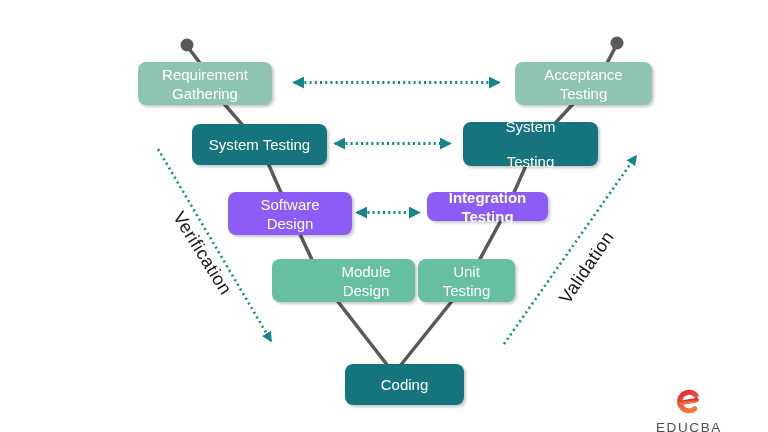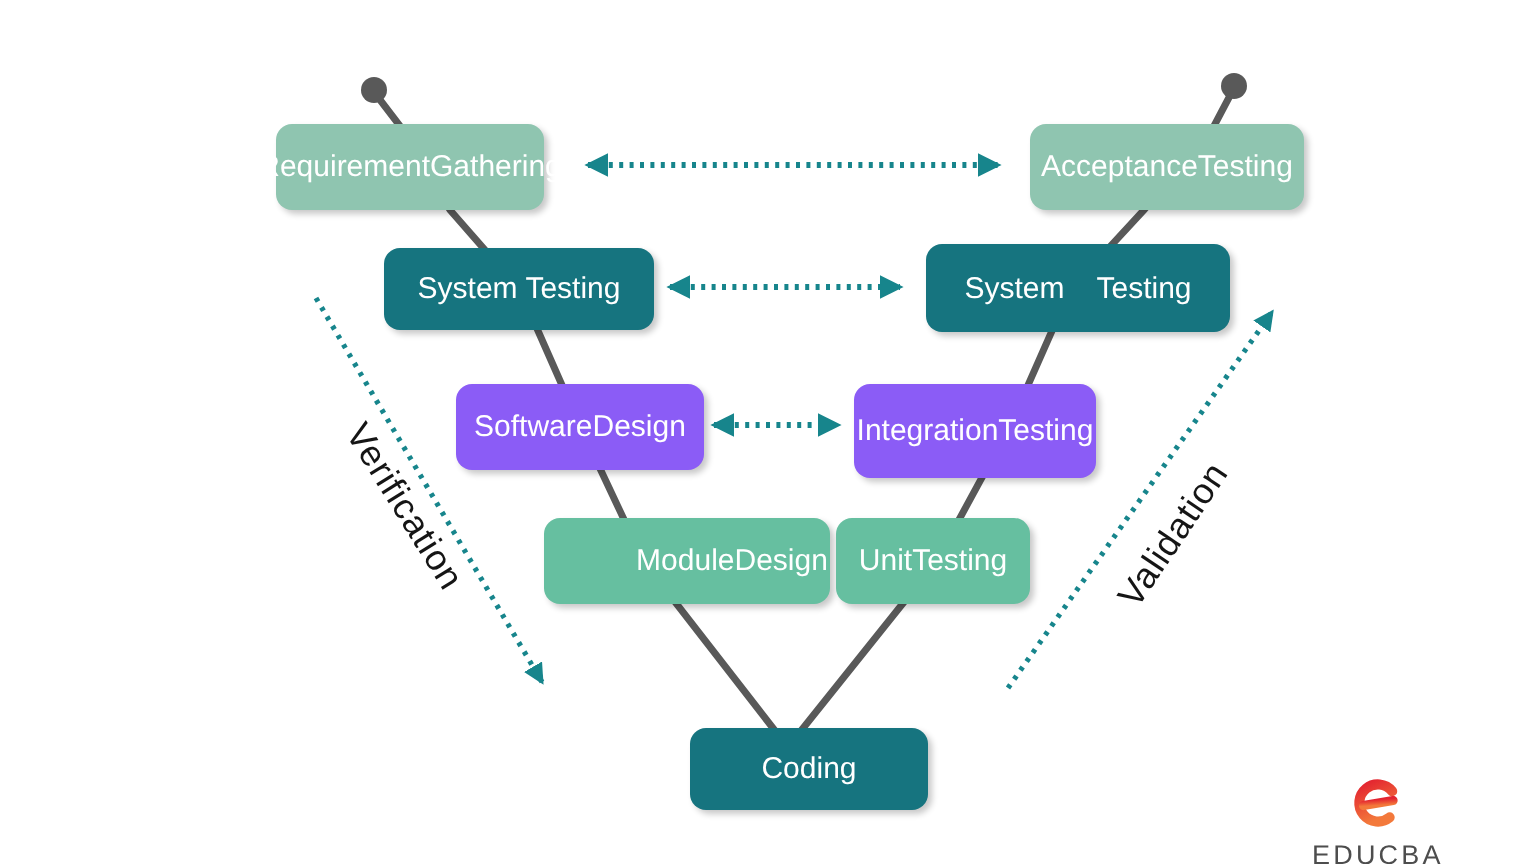--- a/index.html
+++ b/index.html
@@ -22,40 +22,40 @@
     z-index: 1;
   }
   .vbox {
     position: absolute;
     z-index: 2;
     border-radius: 8px;
     color: #ffffff;
     font-size: 15px;
     line-height: 19px;
     display: flex;
-    flex-direction: row;
+    flex-direction: column;
     align-items: center;
     justify-content: center;
     text-align: center;
     box-shadow: 2px 2px 3px rgba(0,0,0,0.22);
   }
   .c-lightgreen { background: #8fc5b0; }
   .c-midgreen   { background: #66bfa0; }
   .c-teal       { background: #16747f; }
   .c-gray       { background: #8b5cf6; }
 
   
   .b-l0 { left: 138px; top:  62px; width: 134px; height: 43px; }
   .b-l1 { left: 192px; top: 124px; width: 135px; height: 41px; }
   .b-l2 { left: 228px; top: 192px; width: 124px; height: 43px; }
   .b-l3 { left: 272px; top: 259px; width:  98px; height: 43px; padding-left: 45px; }
   
   .b-r0 { left: 515px; top:  62px; width: 137px; height: 43px; }
-  .b-r1 { left: 463px; top: 122px; width: 152px; height: 44px; gap: 16px; }
-  .b-r2 { left: 427px; top: 192px; width: 121px; height: 47px; }
+  .b-r1 { left: 463px; top: 122px; width: 135px; height: 44px; gap: 16px; }
+  .b-r2 { left: 427px; top: 192px; width: 121px; height: 29px; font-weight: bold; }
   .b-r3 { left: 418px; top: 259px; width:  97px; height: 43px; }
   
   .b-c  { left: 345px; top: 364px; width:  119px; height: 41px; }
 
   .branch-label {
     position: absolute;
     z-index: 3;
     width: 130px;
     text-align: center;
     font-size: 18px;

